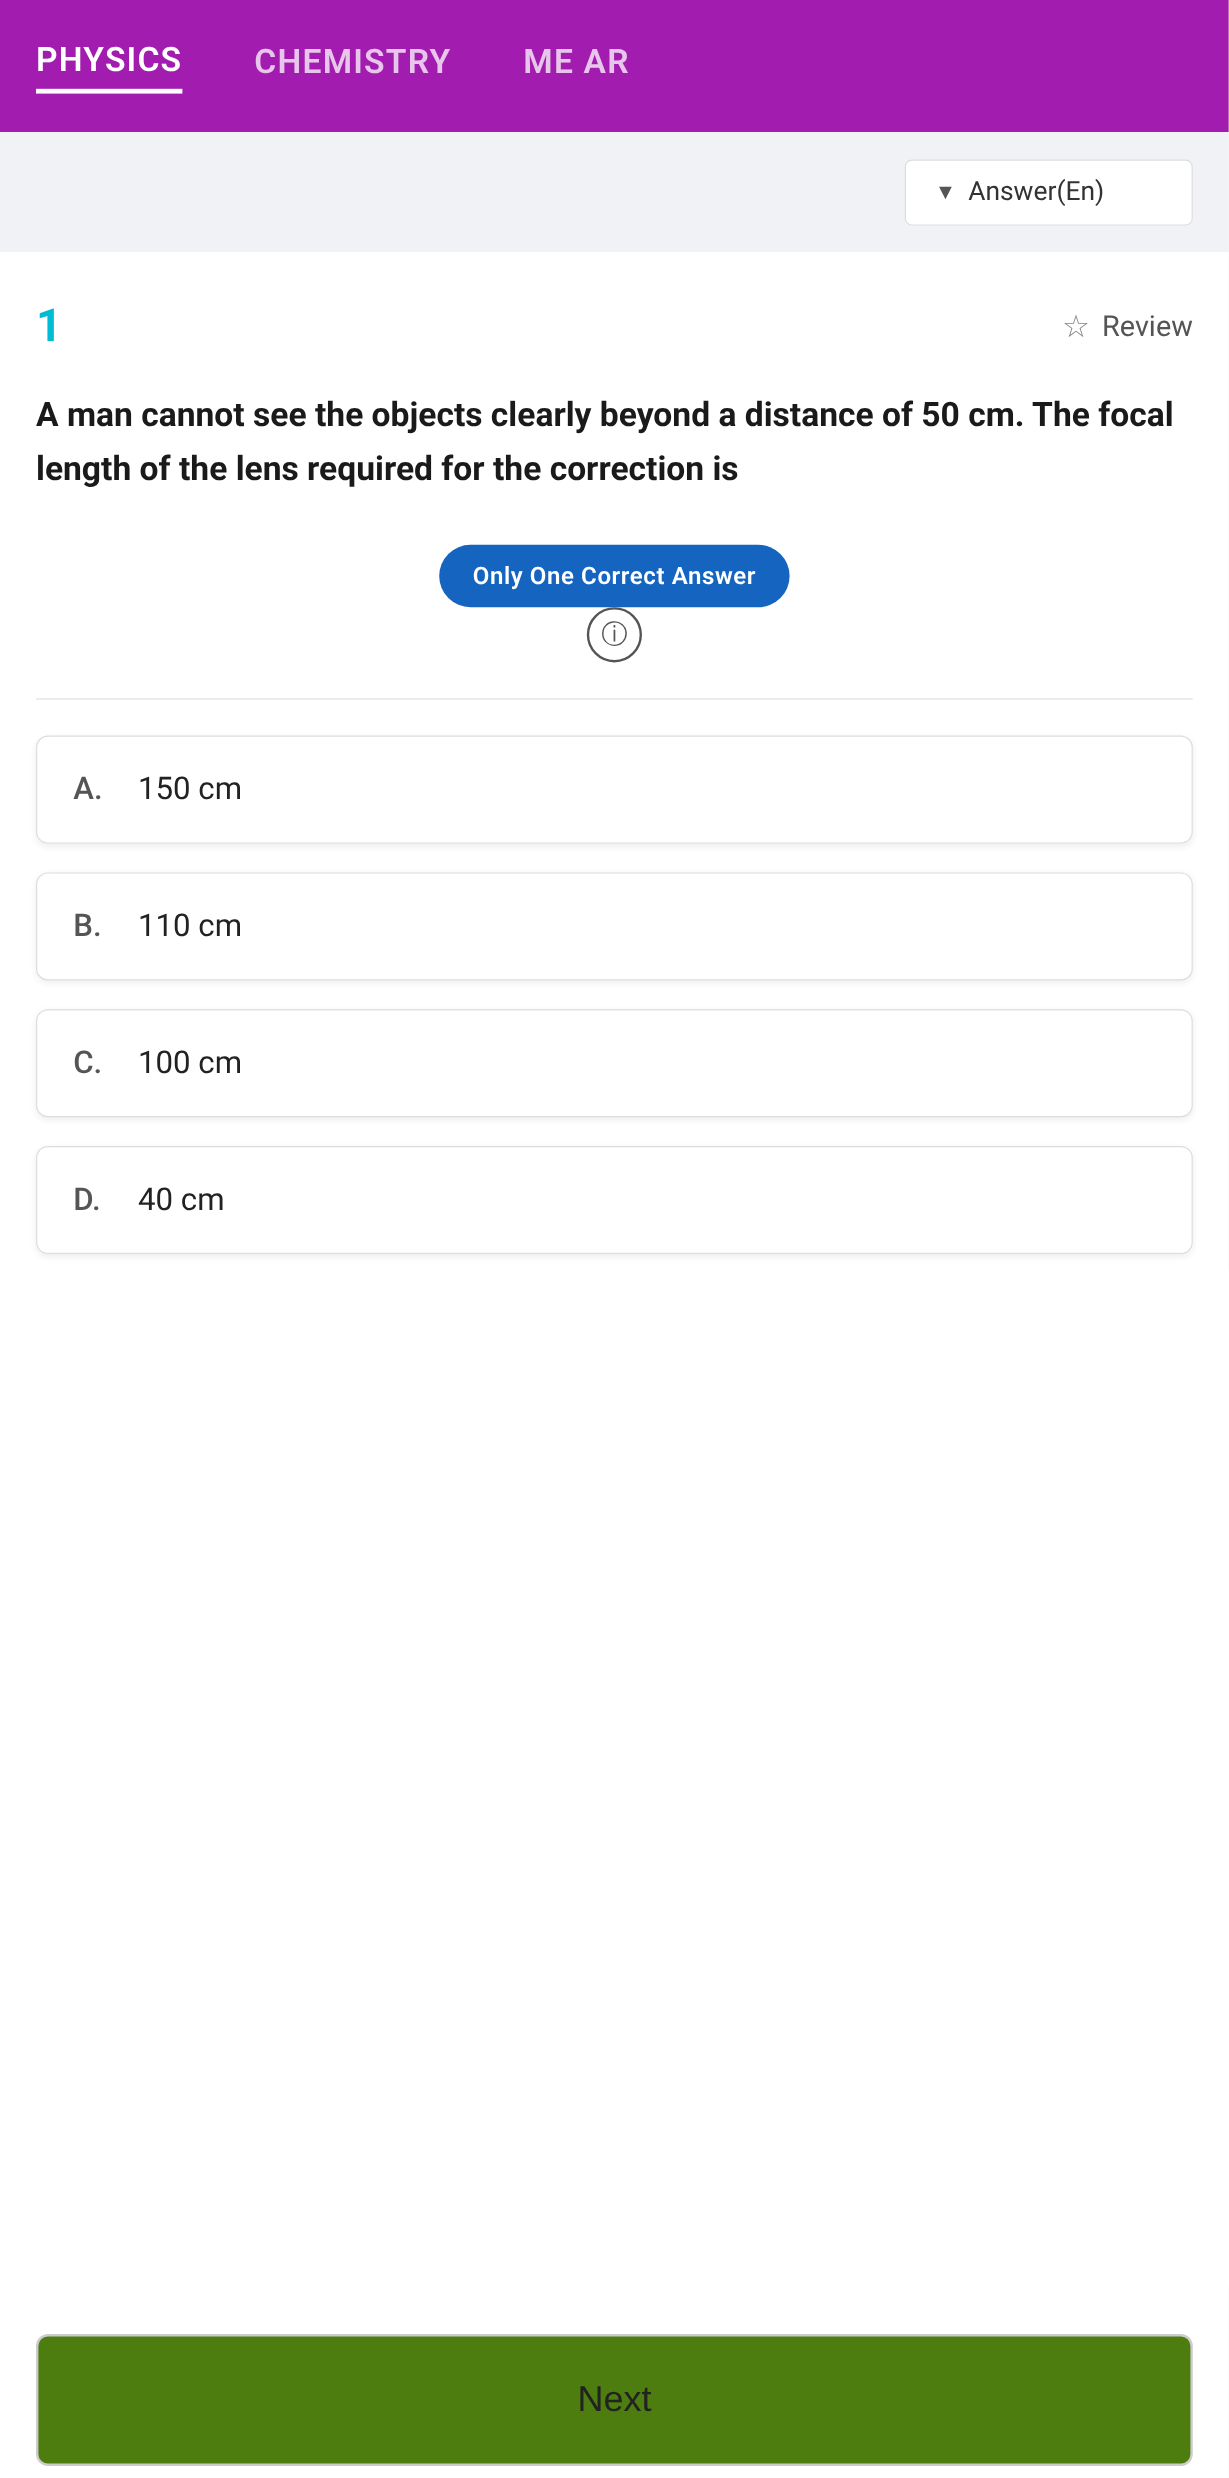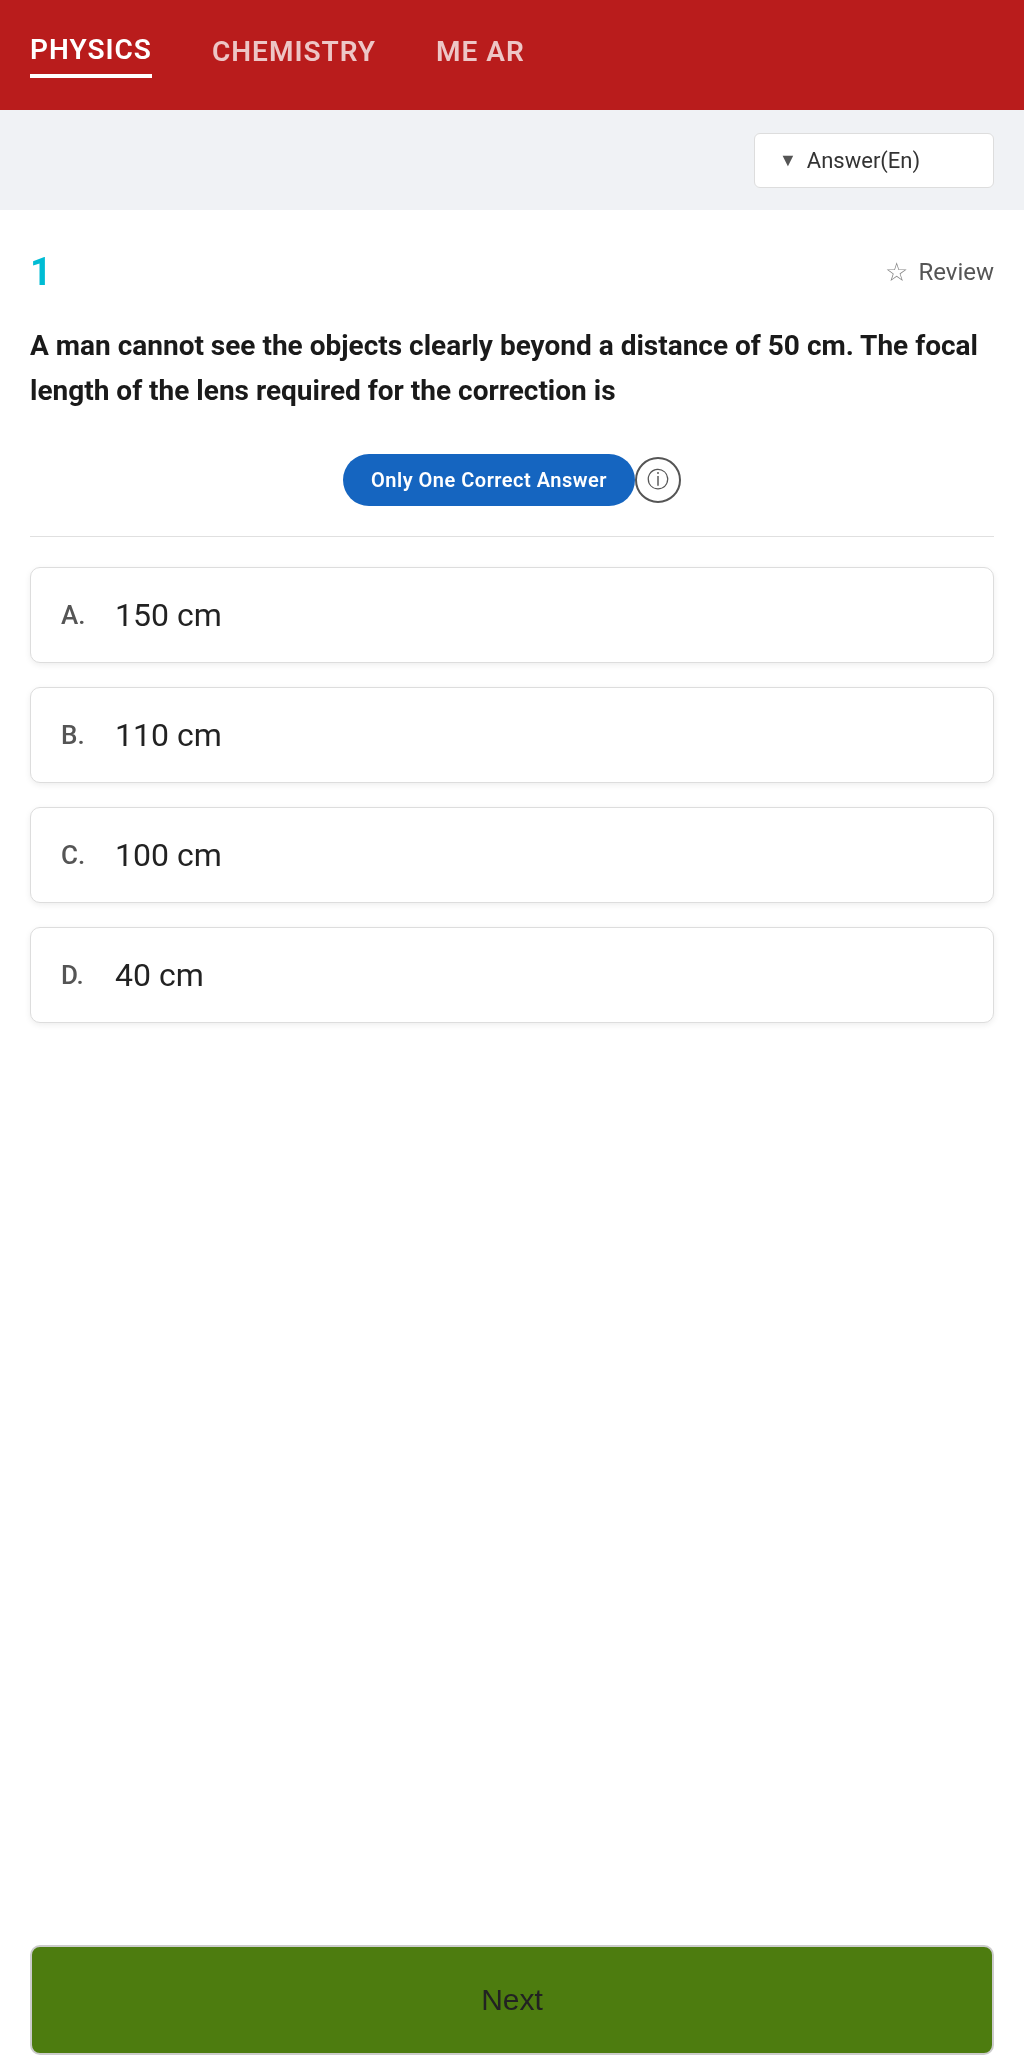--- a/index.html
+++ b/index.html
@@ -11,21 +11,21 @@
 
     body {
       font-family: -apple-system, BlinkMacSystemFont, 'Segoe UI', Roboto, sans-serif;
       background: #f0f0f0;
       width: 1024px;
       min-height: 2065px;
     }
 
     
     .top-nav {
-      background: #b91c1c;
+      background: #a21caf;
       height: 110px;
       display: flex;
       align-items: center;
       padding: 0 30px;
       gap: 60px;
       overflow: hidden;
     }
 
     .nav-item {
       color: white;
@@ -118,20 +118,21 @@
       margin-bottom: 40px;
       font-weight: 700;
     }
 
     
     .answer-type-row {
       display: flex;
       align-items: center;
       justify-content: center;
       margin-bottom: 30px;
+      flex-direction: column;
     }
 
     .answer-type-badge {
       background: #1565c0;
       color: white;
       border-radius: 30px;
       padding: 14px 28px;
       font-size: 20px;
       font-weight: 600;
       letter-spacing: 0.5px;
@@ -179,21 +180,21 @@
     }
 
     .option-label {
       font-size: 26px;
       color: #555;
       font-weight: 500;
       min-width: 30px;
     }
 
     .option-text {
-      font-size: 32px;
+      font-size: 26px;
       color: #222;
     }
 
     
     .bottom-bar {
       padding: 20px 30px 40px 30px;
       background: white;
     }
 
     .next-btn {

